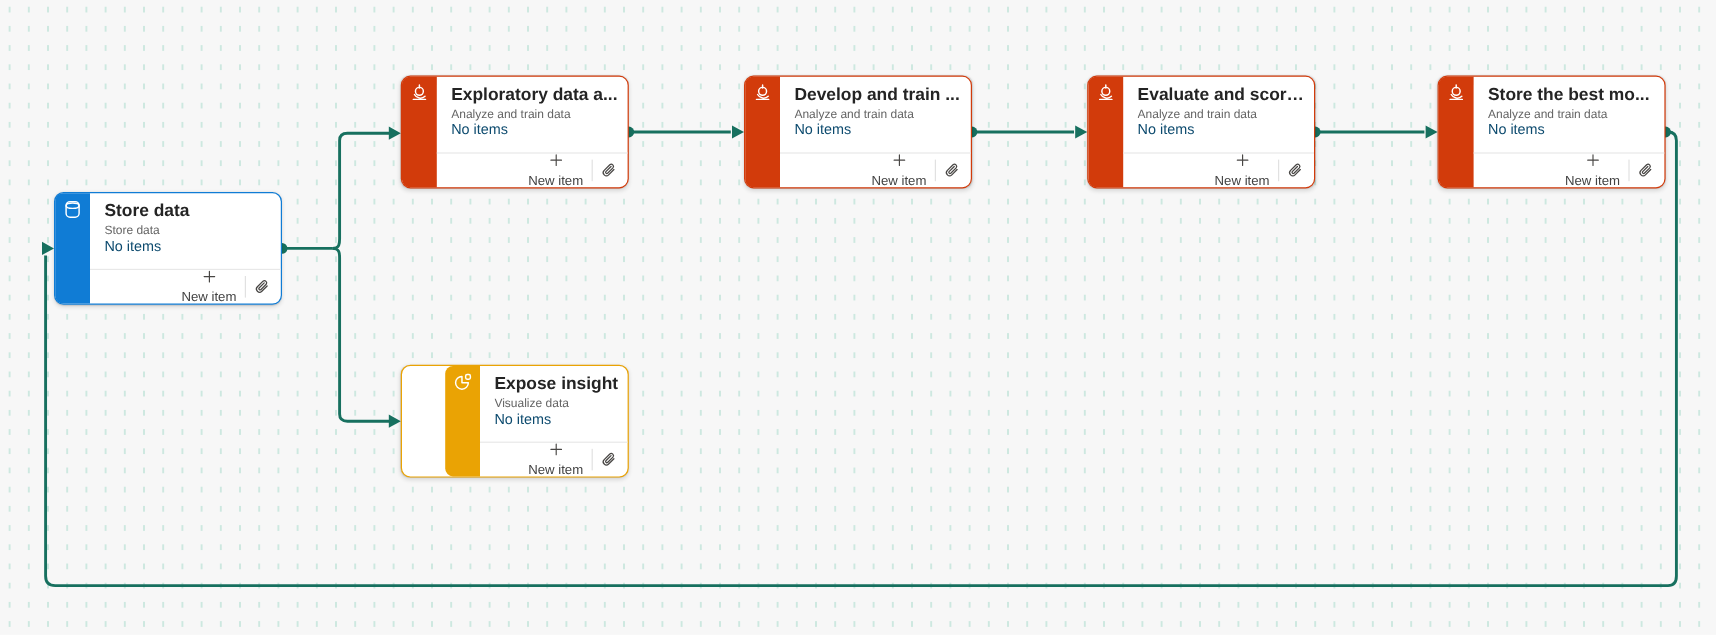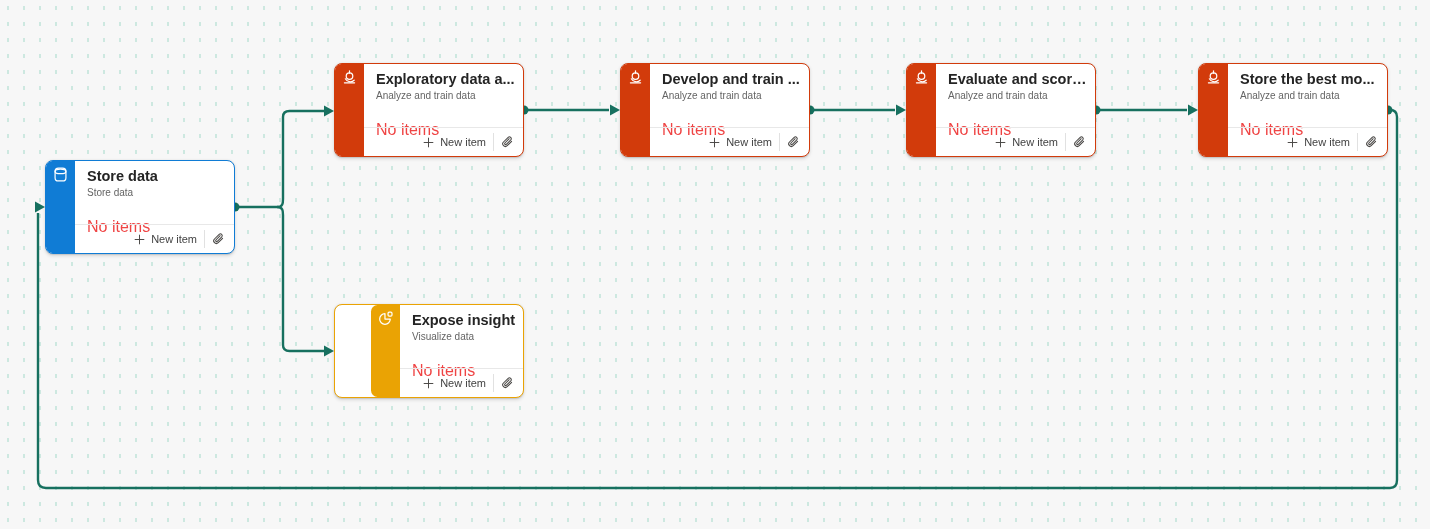--- a/index.html
+++ b/index.html
@@ -27,29 +27,29 @@
     border-radius:6.5px 0 0 6.5px;display:flex;justify-content:center;
     align-items:flex-start;padding-top:5px;box-sizing:border-box;
   }
   .band svg{width:17px;height:17px;display:block;}
   .body{flex:1;min-width:0;position:relative;padding:6px 4px 0 12px;box-sizing:border-box;}
   .title{
     font-size:14.5px;font-weight:600;color:#242424;line-height:19px;
     white-space:nowrap;overflow:hidden;text-overflow:ellipsis;
   }
   .subtitle{font-size:10px;color:#646464;margin-top:1px;white-space:nowrap;overflow:hidden;}
-  .items{font-size:16px;color:#ef4444;margin-top:20px;}
+  .items{font-size:12px;color:#0c4a6e;margin-top:0;}
   .footer{
     position:absolute;left:0;right:0;bottom:0;height:28px;
     border-top:1px solid #e8e8e8;display:flex;align-items:center;
     justify-content:flex-end;padding-right:3px;
   }
   .new-item{
     display:flex;align-items:center;gap:6px;background:none;border:none;
-    font-family:inherit;font-size:11px;color:#424242;cursor:pointer;padding:4px 7px;border-radius:4px;
+    font-family:inherit;font-size:11px;color:#424242;cursor:pointer;padding:4px 7px;border-radius:4px;flex-direction:column;
   }
   .vdiv{width:1px;height:18px;background:#e1e1e1;}
   .attach{
     background:none;border:none;cursor:pointer;width:26px;height:24px;
     display:flex;align-items:center;justify-content:center;padding:0;border-radius:4px;
   }
   .icon-stroke{stroke:#fff;stroke-width:1.15;fill:none;stroke-linecap:round;stroke-linejoin:round;}
   .glyph{stroke:#484644;stroke-width:1.05;fill:none;stroke-linecap:round;stroke-linejoin:round;}
 </style>
 </head>

